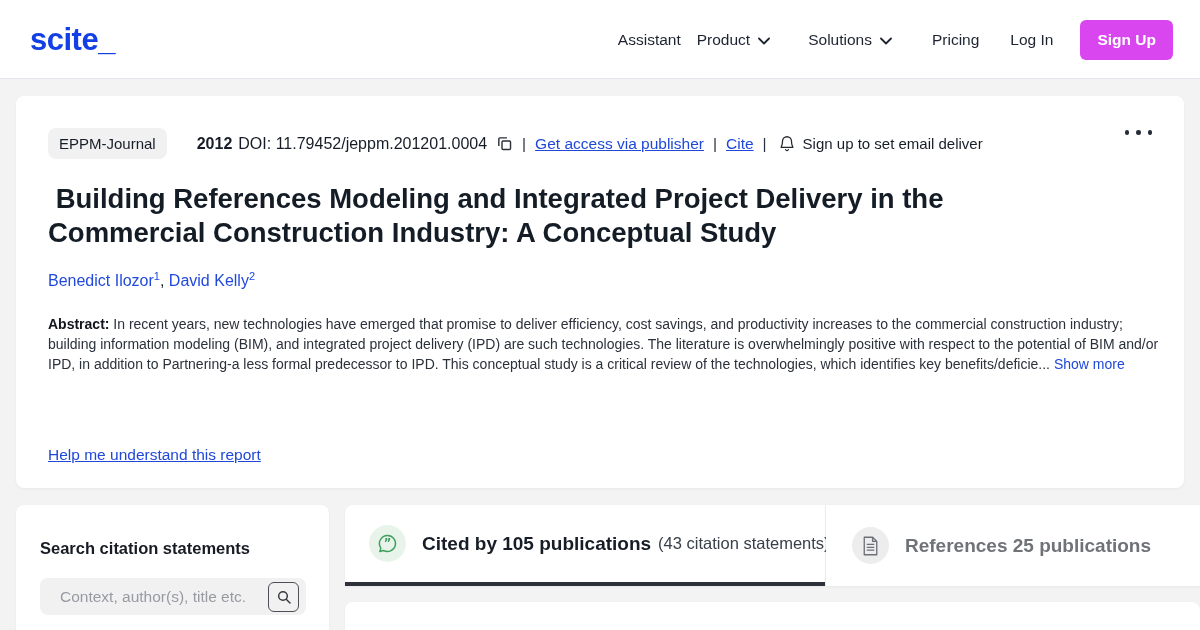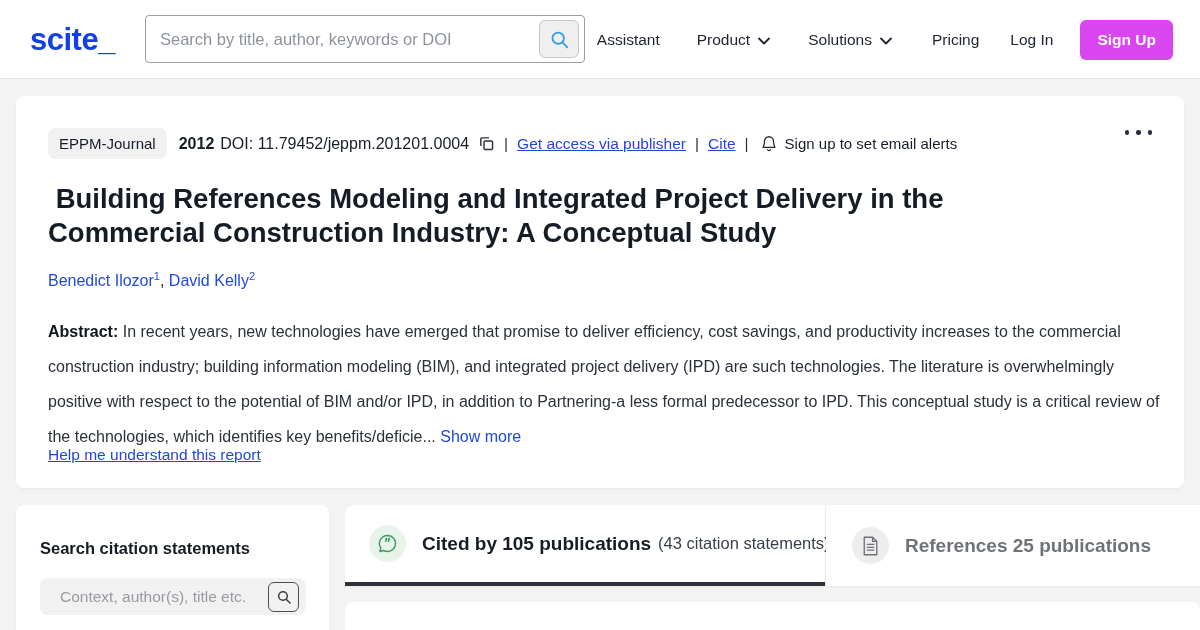--- a/index.html
+++ b/index.html
@@ -16,35 +16,35 @@
   .search-btn { width:40px; height:38px; background:#efefef; border:1px solid #c7c7c7; border-radius:6px; display:flex; align-items:center; justify-content:center; cursor:pointer; }
   .nav { position:absolute; right:27px; top:0; height:79px; display:flex; align-items:center; }
   .nav-item { font-size:15.5px; color:#1d2430; display:flex; align-items:center; gap:8px; cursor:pointer; white-space:nowrap; }
   .chev { display:inline-flex; margin-top:2px; }
   .signup-btn { background:#d946ef; color:#fff; font-size:15.5px; font-weight:700; border:none; border-radius:6px; padding:11px 17px; cursor:pointer; }
 
   
   .card { background:#fff; box-shadow:0 1px 3px rgba(0,0,0,0.05); }
   .main-card { position:absolute; left:16px; top:96px; width:1168px; height:392px; border-radius:8px; }
   .meta-row { position:absolute; left:32px; top:32px; right:95px; display:flex; align-items:center; font-size:15.5px; color:#171d28; }
-  .badge { background:#f1f1f2; border-radius:8px; padding:7px 11px; font-size:15px; margin-right:12px; white-space:nowrap; }
+  .badge { background:#f1f1f2; border-radius:8px; padding:7px 11px; font-size:15px; margin-right:30px; white-space:nowrap; }
   .year { font-weight:700; font-size:16px; margin-right:6px; }
   .doi { font-size:16px; margin-right:9px; white-space:nowrap; }
   .icon-btn { display:inline-flex; align-items:center; cursor:pointer; }
   .sep { color:#2a2f38; margin:0 9px; }
   a.blue, .blue-link { color:#1f48d8; text-decoration:underline; cursor:pointer; white-space:nowrap; }
   .bell { display:inline-flex; margin:0 7px 0 2px; }
   .alerts-label { font-size:15px; cursor:pointer; white-space:nowrap; }
   .more { position:absolute; right:28px; top:30px; display:flex; gap:7px; cursor:pointer; padding:4px; }
   .more i { width:4.5px; height:4.5px; border-radius:50%; background:#252c3a; display:block; }
   .paper-title { position:absolute; left:32px; top:86px; width:1020px; font-size:27.5px; line-height:34px; font-weight:700; color:#141c26; white-space:pre-wrap; }
   .authors { position:absolute; left:32px; top:174px; font-size:16px; }
   .authors a { color:#2149dd; text-decoration:none; cursor:pointer; }
   .authors sup { font-size:11px; }
-  .abstract { position:absolute; left:32px; top:218px; width:1120px; font-size:16px; line-height:35px; color:#2b313b; }
+  .abstract { position:absolute; left:32px; top:218px; width:1120px; font-size:14px; line-height:20px; color:#2b313b; }
   .abstract b { color:#10151d; }
   .help { position:absolute; left:32px; top:350px; font-size:15.5px; }
 
   
   .side-card { position:absolute; left:16px; top:505px; width:313px; height:125px; border-radius:8px 8px 0 0; }
   .side-card h2 { position:absolute; left:24px; top:34px; font-size:16.5px; font-weight:700; color:#171c24; }
   .side-search { position:absolute; left:24px; top:73px; width:266px; height:37px; background:#f1f1f2; border-radius:8px; display:flex; align-items:center; padding:0 7px 0 0; }
   .side-search input { flex:1; border:none; outline:none; background:transparent; font-size:15.5px; color:#4a4f57; padding-left:20px; font-family:"Liberation Sans", sans-serif; min-width:0; }
   .side-search input::placeholder { color:#979ba1; }
   .side-search-btn { width:31px; height:30px; flex:0 0 31px; background:transparent; border:1.5px solid #4c4f55; border-radius:6px; display:flex; align-items:center; justify-content:center; cursor:pointer; }
@@ -63,34 +63,23 @@
   .bottom-panel { position:absolute; left:345px; top:602px; width:855px; height:28px; border-radius:8px 8px 0 0; background:#fff; }
 </style>
 </head>
 <body>
 
 <div class="viewport">
 
   <div class="header">
     <div class="logo">scite_</div>
 
-    <div class="searchbar">
-      <input type="text" placeholder="Search by title, author, keywords or DOI" style="">
-      <div class="search-btn">
-        <span style="display:inline-flex">
-          <svg width="21" height="21" viewBox="0 0 24 24" fill="none" stroke="#2e9be5" stroke-width="2" stroke-linecap="round">
-            <circle cx="10.5" cy="10.5" r="6.5"></circle>
-              <line x1="15.3" y1="15.3" x2="21" y2="21"></line>
-          </svg>
-        </span>
-      </div>
-    </div>
 
     <div class="nav">
-      <div class="nav-item" style="margin-right:37px">
+      <div class="nav-item" style="margin-right:16px">
         <span>Assistant</span>
       </div>
       <div class="nav-item" style="margin-right:38px">
         <span>Product</span>
         <span class="chev">
           <svg width="12" height="8" viewBox="0 0 12 8">
               <path d="M1 1.5 L6 6.5 L11 1.5" fill="none" stroke="#1d2430" stroke-width="1.8" stroke-linecap="round" stroke-linejoin="round"></path>
             </svg>
         </span>
       </div>
@@ -130,21 +119,21 @@
       <a class="blue">Get access via publisher</a>
       <span class="sep">|</span>
       <a class="blue">Cite</a>
       <span class="sep">|</span>
       <span class="bell">
         <svg width="18" height="19" viewBox="0 0 24 24" fill="none" stroke="#23272e" stroke-width="1.7" stroke-linecap="round" stroke-linejoin="round">
           <path d="M18 9a6 6 0 1 0-12 0c0 6.2-1.8 6.6-1.8 8.3h15.6C19.8 15.6 18 15.2 18 9z"></path>
           <path d="M10.2 20.2a1.9 1.9 0 0 0 3.6 0"></path>
         </svg>
       </span>
-      <span class="alerts-label">Sign up to set email alerts</span>
+      <span class="alerts-label">Sign up to set email deliver</span>
     </div>
 
     <div class="more" title="">
       <i></i>
         <i></i>
         <i></i>
     </div>
 
     <h1 class="paper-title"> Building References Modeling and Integrated Project Delivery in the Commercial Construction Industry: A Conceptual Study</h1>
 

